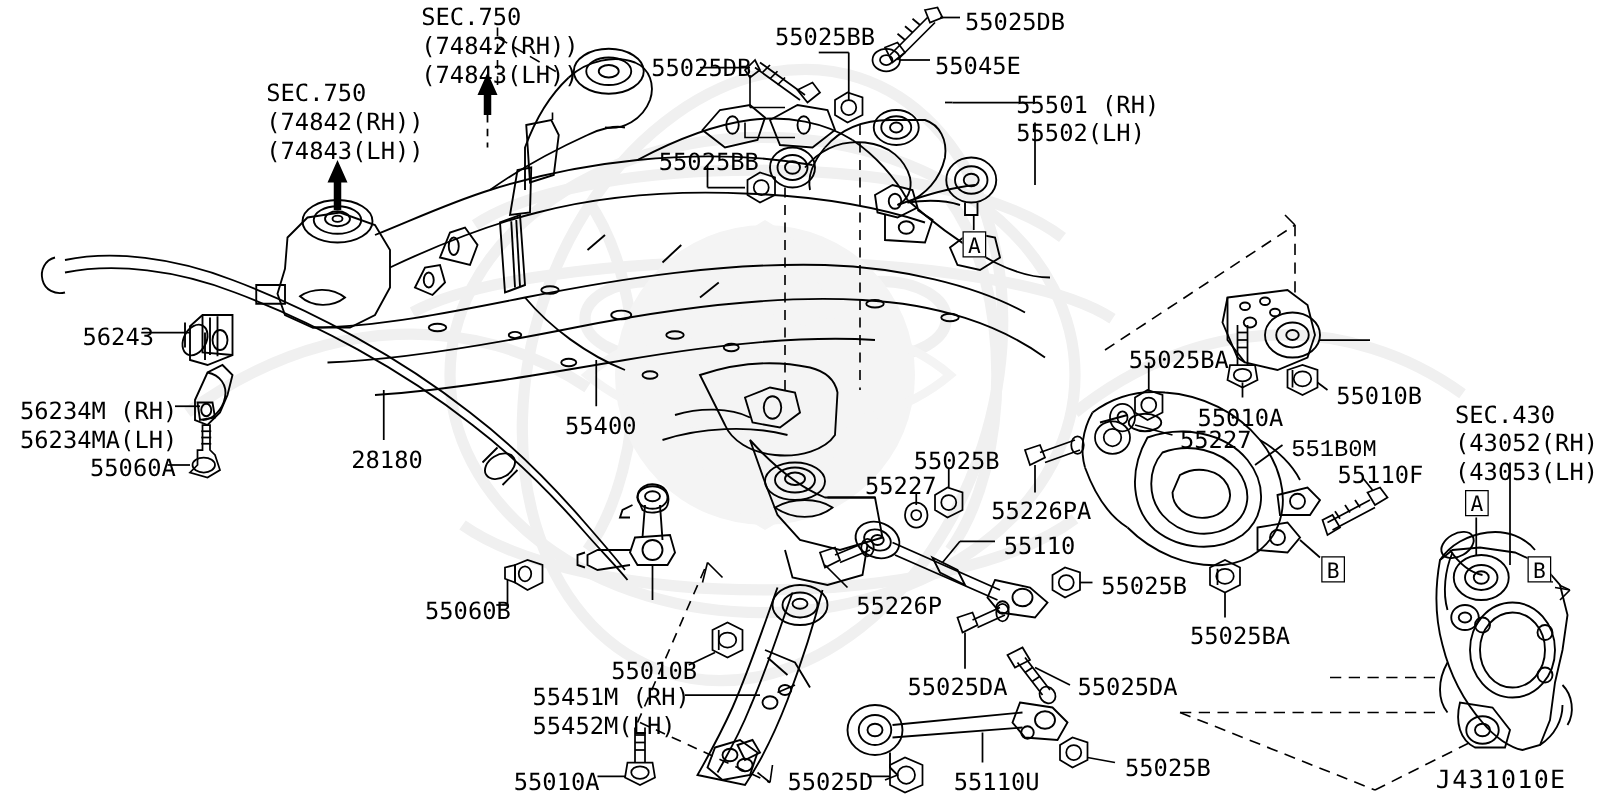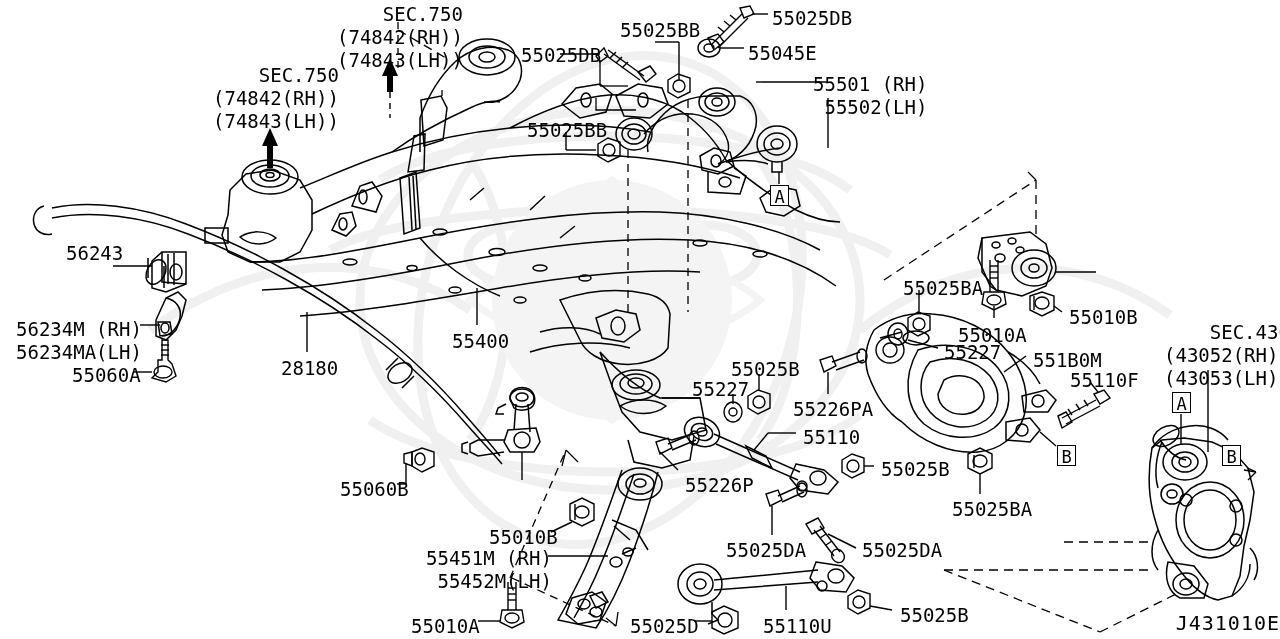--- a/index.html
+++ b/index.html
@@ -18,37 +18,37 @@
   #art{position:absolute;left:0;top:0;width:1280px;height:639px;}
   .lbl{
     position:absolute;
     font-family:"DejaVu Sans Mono","Liberation Mono",monospace;
     font-size:19px;
     line-height:22px;
     color:#000;
     white-space:pre;
     letter-spacing:0px;
   }
-  .lbl.two{line-height:23px;text-align:right;}
+  .lbl.two{line-height:23px;}
   .boxlbl{
     position:absolute;
     border:1.6px solid #000;
     font-family:"DejaVu Sans Mono","Liberation Mono",monospace;
     font-size:17px;
     line-height:17px;
     width:19px;height:21px;
     text-align:center;
     padding-top:3px;
     color:#000;
     background:#fff;
     box-sizing:border-box;
   }
   #diagid{
     position:absolute;
-    right:0;bottom:4px;
+    right:27px;bottom:4px;
     font-family:"DejaVu Sans Mono","Liberation Mono",monospace;
     font-size:20px;
     color:#000;
     letter-spacing:1px;
   }
 </style>
 </head>
 <body>
 
 <div id="page">
@@ -651,31 +651,31 @@
   <div class="lbl two" style="left:337px;top:3px;">SEC.750
 (74842(RH))
 (74843(LH))</div>
   <div class="lbl" style="left:521px;top:44px;">55025DB</div>
   <div class="lbl" style="left:620px;top:19px;">55025BB</div>
   <div class="lbl" style="left:772px;top:7px;">55025DB</div>
   <div class="lbl" style="left:748px;top:42px;">55045E</div>
   <div class="lbl two" style="left:765px;top:73px;margin-left:48px;">55501 (RH)
 55502(LH)</div>
   <div class="lbl" style="left:527px;top:119px;">55025BB</div>
-  <div class="lbl" style="left:66px;top:242px;">56243</div>
+  <div class="lbl" style="left:66px;top:259px;">56243</div>
   <div class="lbl two" style="left:16px;top:318px;">56234M (RH)
 56234MA(LH)</div>
   <div class="lbl" style="left:72px;top:364px;">55060A</div>
   <div class="lbl" style="left:281px;top:357px;">28180</div>
   <div class="lbl" style="left:452px;top:330px;">55400</div>
   <div class="lbl" style="left:903px;top:277px;">55025BA</div>
   <div class="lbl" style="left:958px;top:324px;">55010A</div>
   <div class="lbl" style="left:1069px;top:306px;">55010B</div>
   <div class="lbl" style="left:944px;top:341px;">55227</div>
-  <div class="lbl" style="left:1033px;top:349px;">551B0M</div>
+  <div class="lbl" style="left:1033px;top:349px;font-family:Liberation Mono, monospace;">551B0M</div>
   <div class="lbl" style="left:1070px;top:369px;">55110F</div>
   <div class="lbl two" style="left:1164px;top:321px;">SEC.430
 (43052(RH))
 (43053(LH))</div>
   <div class="lbl" style="left:731px;top:358px;">55025B</div>
   <div class="lbl" style="left:692px;top:378px;">55227</div>
   <div class="lbl" style="left:793px;top:398px;">55226PA</div>
   <div class="lbl" style="left:803px;top:426px;">55110</div>
   <div class="lbl" style="left:685px;top:474px;">55226P</div>
   <div class="lbl" style="left:881px;top:458px;">55025B</div>

